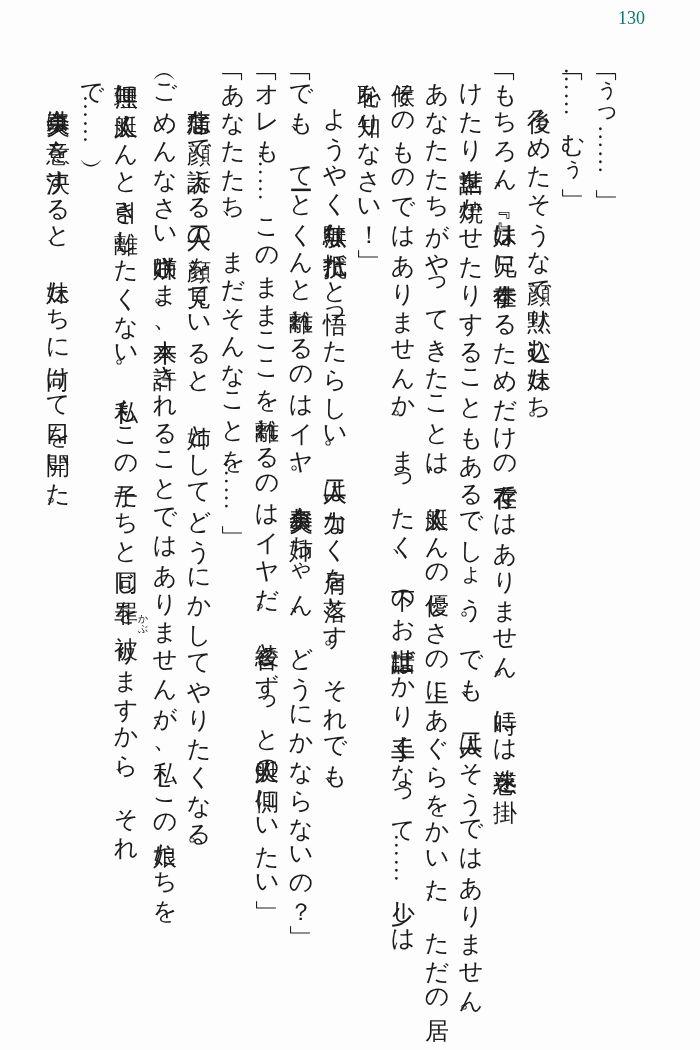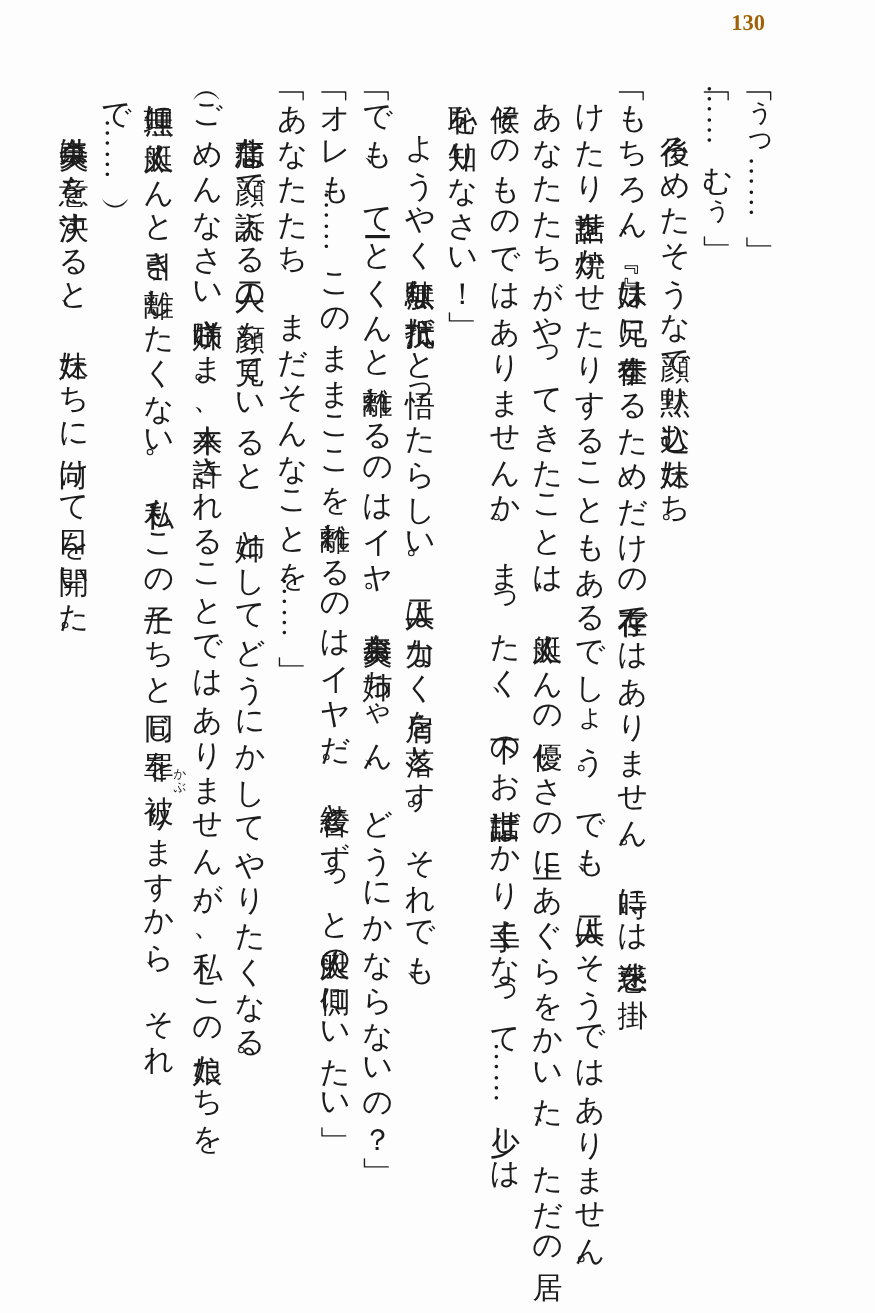--- a/index.html
+++ b/index.html
@@ -16,25 +16,24 @@
   }
   .page {
     position: absolute;
     inset: 0;
   }
   .page-number {
     position: absolute;
     top: 8px;
     left: 585px;
     width: 60px;
-    text-align: left;
+    text-align: right;
     font-size: 18px;
-    color: #a16207;
+    color: #0f766e;
     font-family: "Liberation Serif", "DejaVu Serif", serif;
-    font-weight: bold;
   }
   .text-body {
     position: absolute;
     top: 66px;
     right: 76px;
     height: 952px;
     writing-mode: vertical-rl;
     -webkit-writing-mode: vertical-rl;
     text-orientation: mixed;
     font-size: 24px;

